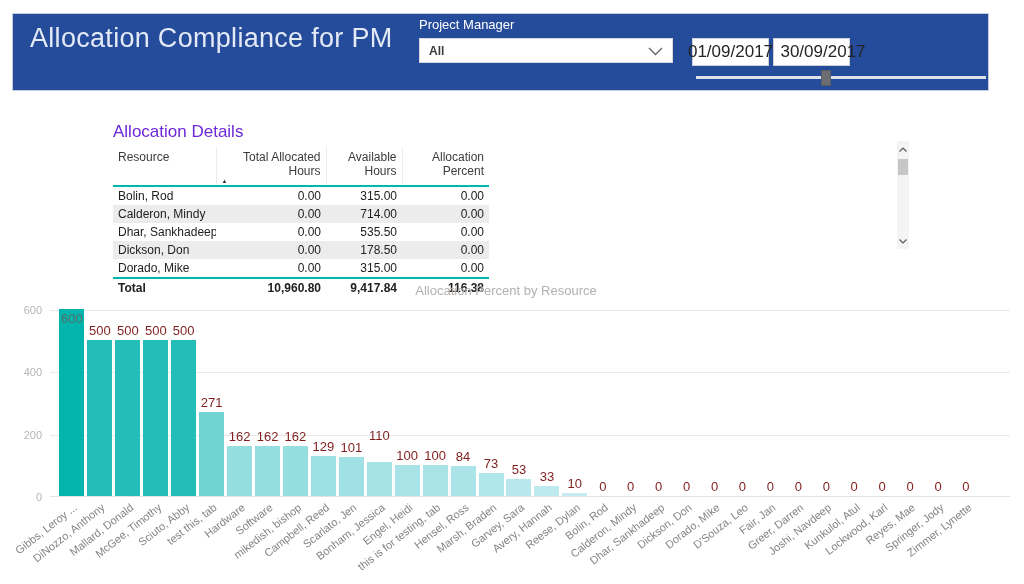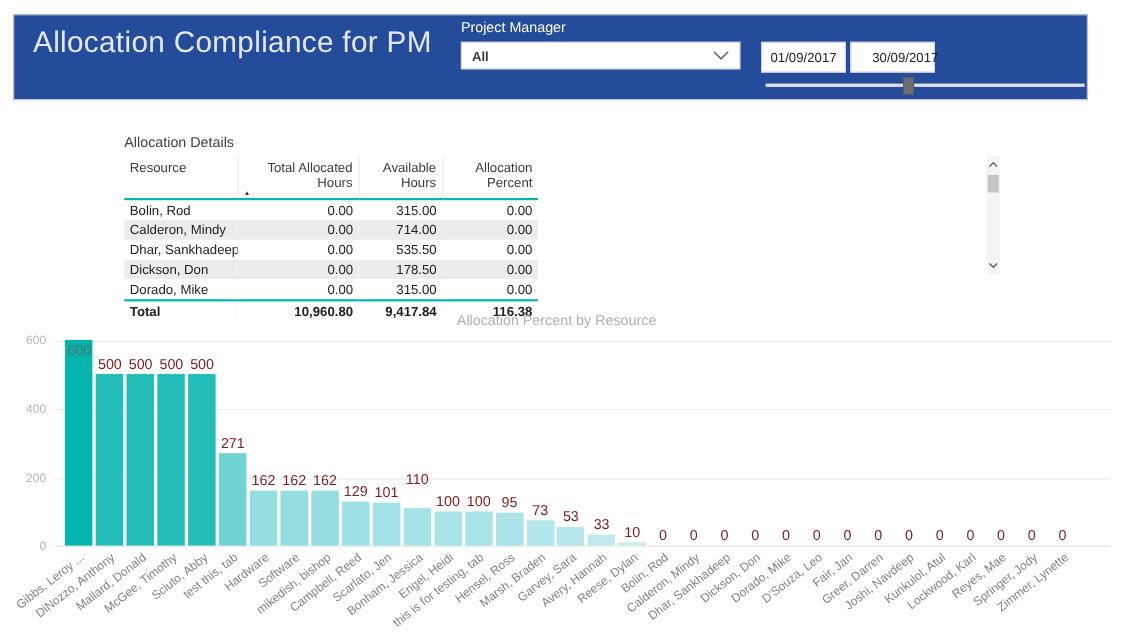--- a/index.html
+++ b/index.html
@@ -13,31 +13,31 @@
     color: #E3EAF6; letter-spacing: .3px; }
   .pm-label { position: absolute; left: 406px; top: 3px; font-size: 13px; color: #FFFFFF; }
   .pm-dropdown { position: absolute; left: 406px; top: 24px; width: 254px; height: 25px;
     background: #FFFFFF; border: 1px solid #D9D9D9; display: flex; align-items: center;
     justify-content: space-between; padding: 0 9px; cursor: pointer; }
   .pm-dropdown .val { font-size: 12px; font-weight: 700; color: #3B3B3B; }
   .msd-label { position: absolute; left: 700px; top: 3px; width: 285px; text-align: center;
     font-size: 13px; color: #FFFFFF; }
   .date-box { position: absolute; top: 24px; height: 28px; background: #FFFFFF;
     border: 1px solid #CFCFCF; display: flex; align-items: center; justify-content: center;
-    font-size: 12px; color: #252525; }
+    font-size: 17px; color: #252525; }
   .date-box.start { left: 679px; width: 77px; }
   .date-box.end   { left: 760px; width: 77px; padding-left: 23px; }
   .slider-track { position: absolute; left: 683px; top: 62px; width: 290px; height: 3px;
     background: #DCE1EC; }
   .slider-handle { position: absolute; left: 808px; top: 56px; width: 10px; height: 16px;
     background: #6B6F75; border: 1px solid #585B60; cursor: ew-resize; }
 
   
   .table-visual { position: absolute; left: 113px; top: 122px; }
-  .table-title { font-size: 13px; color: #404040; margin-bottom: 5px; }
+  .table-title { font-size: 17px; color: #6d28d9; margin-bottom: 5px; }
   table.alloc { border-collapse: collapse; width: 376px; font-size: 12px; color: #212121;
     table-layout: fixed; }
   table.alloc col.c0 { width: 103px; } table.alloc col.c1 { width: 110px; }
   table.alloc col.c2 { width: 76px; }  table.alloc col.c3 { width: 87px; }
   table.alloc th { font-weight: 400; color: #3B3B3B; text-align: right; vertical-align: top;
     padding: 3px 5px 1px 5px; border-bottom: 2px solid #01B8AA; cursor: pointer; }
   table.alloc th.first { text-align: left; }
   table.alloc th + th { border-left: 1px solid #ECECEC; }
   .sort-arrow { display: block; text-align: left; font-size: 6px; line-height: 6px; color: #333; }
   table.alloc td { padding: 2px 5px; text-align: right; white-space: nowrap; overflow: hidden; }
@@ -248,21 +248,21 @@
           <span class="val-label" style="bottom: 33.1667px;">100</span>
           <span class="x-label">Engel, Heidi</span>
         </div>
         <div class="slot">
           <div class="bar" style="height: 31.1667px; background: rgb(168, 228, 231);"></div>
           <span class="val-label" style="bottom: 33.1667px;">100</span>
           <span class="x-label">this is for testing, tab</span>
         </div>
         <div class="slot">
           <div class="bar" style="height: 29.6083px; background: rgb(170, 228, 232);"></div>
-          <span class="val-label" style="bottom: 31.6083px;">95</span>
+          <span class="val-label" style="bottom: 31.6083px;">84</span>
           <span class="x-label">Hensel, Ross</span>
         </div>
         <div class="slot">
           <div class="bar" style="height: 22.7517px; background: rgb(177, 230, 234);"></div>
           <span class="val-label" style="bottom: 24.7517px;">73</span>
           <span class="x-label">Marsh, Braden</span>
         </div>
         <div class="slot">
           <div class="bar" style="height: 16.5183px; background: rgb(184, 232, 237);"></div>
           <span class="val-label" style="bottom: 18.5183px;">53</span>

